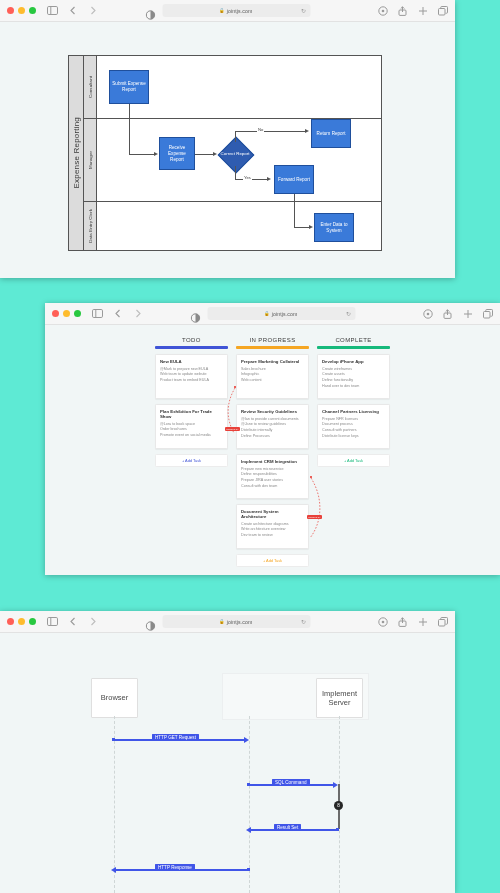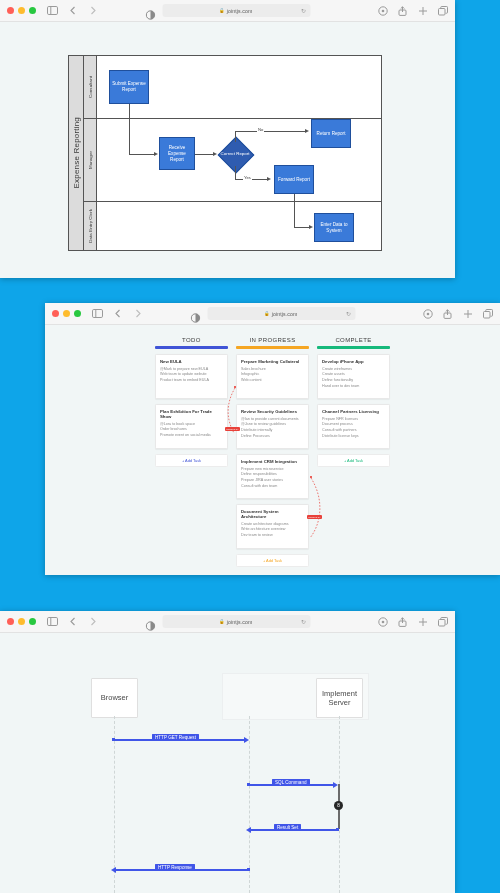--- a/index.html
+++ b/index.html
@@ -2,21 +2,21 @@
 <html><head>
 <meta charset="utf-8">
 <style>
   html, body {
     margin: 0; padding: 0;
     width: 500px; height: 893px;
     background: #4b626b;
     font-family: "Liberation Sans", sans-serif;
     overflow: hidden;
   }
-  .stage { position: relative; width: 500px; height: 893px; background: #0ea5e9; }
+  .stage { position: relative; width: 500px; height: 893px; background: #5eead4; }
 
   
   .browser {
     position: absolute;
     background: #ffffff;
     box-shadow: 0 1px 6px rgba(0,0,0,0.28);
     overflow: hidden;
   }
   .chrome {
     height: 22px;

